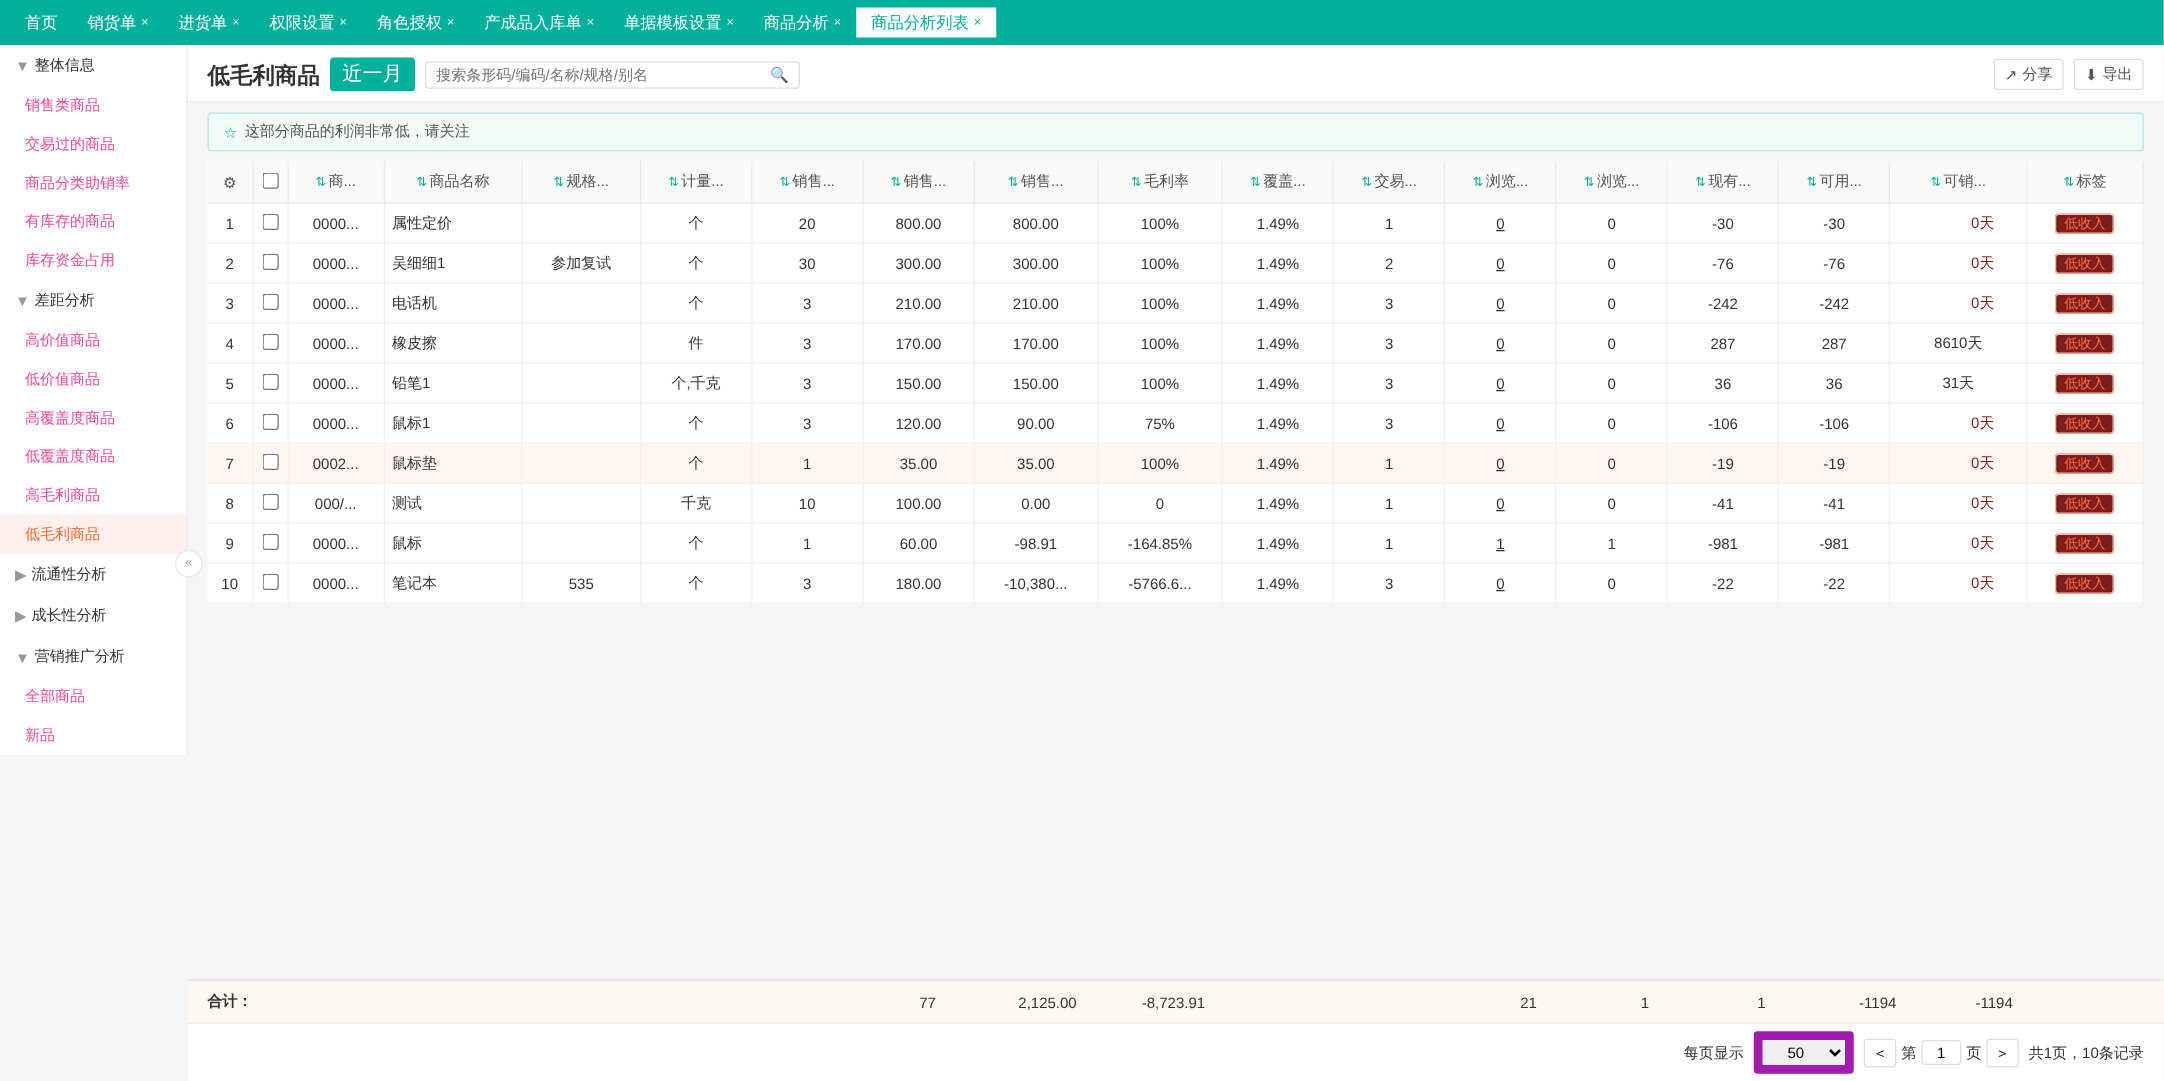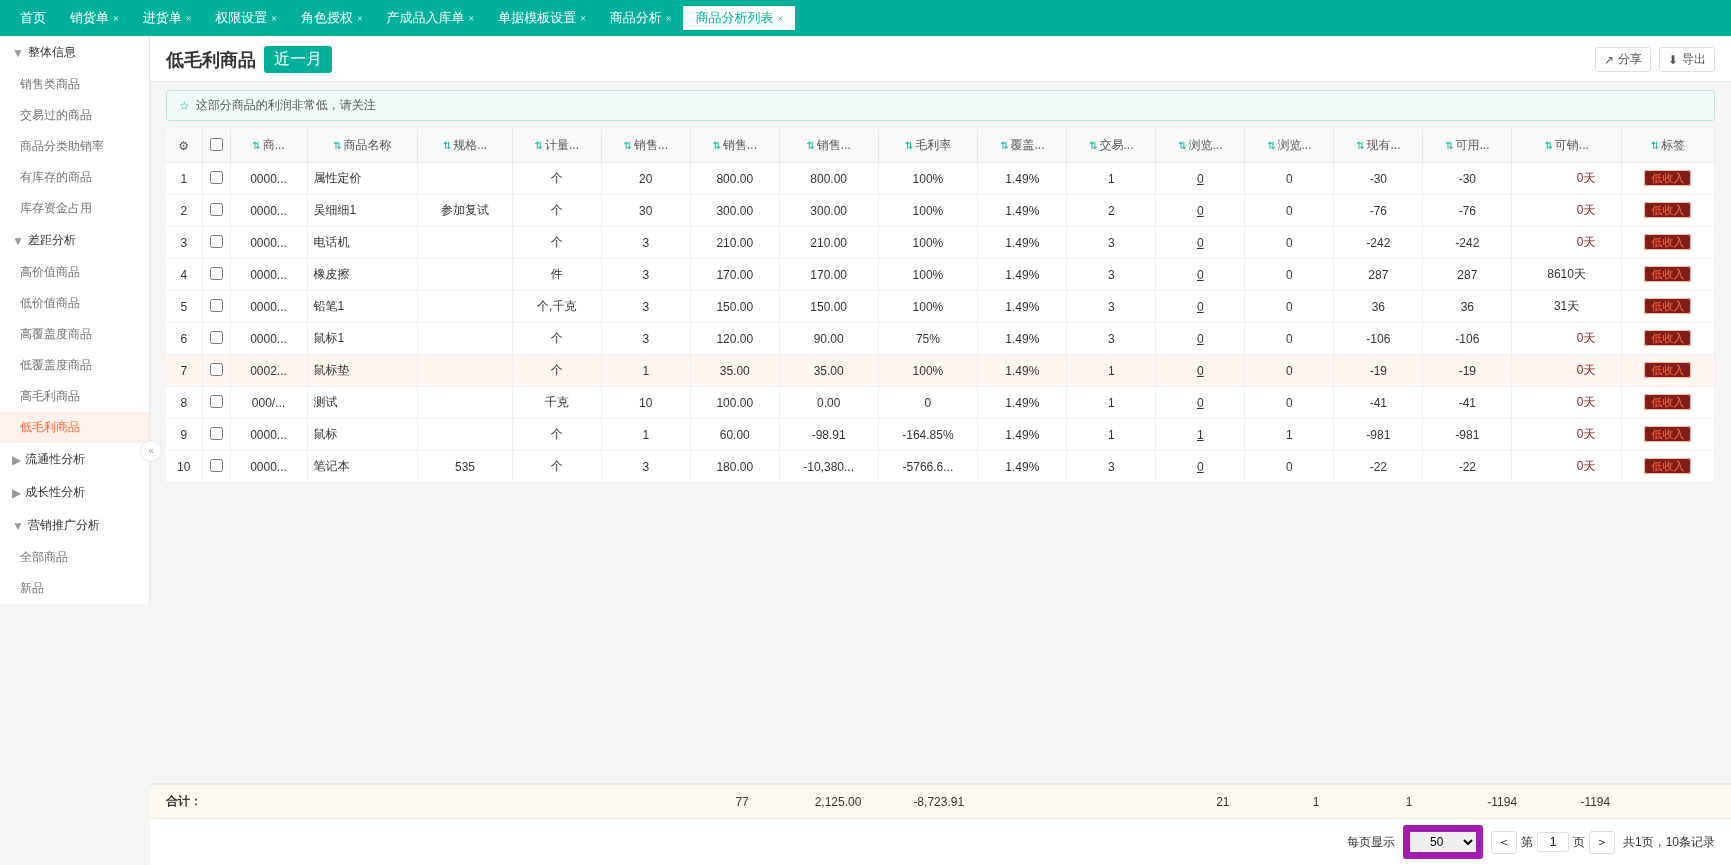--- a/index.html
+++ b/index.html
@@ -15,21 +15,20 @@
     }
     .top-nav .nav-item {
       color: #fff;
       padding: 0 12px;
       height: 24px;
       display: flex;
       align-items: center;
       cursor: pointer;
       font-size: 13px;
       white-space: nowrap;
-      font-family: Liberation Serif, serif;
     }
     .top-nav .nav-item.active { background: #fff; color: #00b09b; }
     .top-nav .nav-item .close-icon { margin-left: 4px; font-size: 10px; }
 
     
     .main-layout {
       display: flex;
       height: calc(100vh - 36px);
     }
 
@@ -46,21 +45,21 @@
       align-items: center;
       padding: 8px 12px;
       font-size: 12px;
       color: #333;
       cursor: pointer;
     }
     .sidebar-group-header .arrow { margin-right: 4px; color: #999; }
     .sidebar-item {
       padding: 7px 12px 7px 20px;
       font-size: 12px;
-      color: #737373;
+      color: #ec4899;
       cursor: pointer;
       white-space: nowrap;
     }
     .sidebar-item.active { background: #fff0ec; color: #ff6b35; }
 
     
     .content {
       flex: 1;
       display: flex;
       flex-direction: column;
@@ -327,20 +326,24 @@
         <div class="sidebar-item">全部商品</div>
         <div class="sidebar-item">新品</div>
       </div>
     <div class="collapse-btn">«</div>
   </div>
 
   <div class="content">
     <div class="page-header">
       <span class="page-title">低毛利商品</span>
       <button class="period-btn">近一月</button>
+      <div class="search-box">
+        <input type="text" placeholder="搜索条形码/编码/名称/规格/别名" style="">
+        <span style="color:#999;cursor:pointer;">🔍</span>
+      </div>
       <div class="header-actions">
         <button class="action-btn">
           <span>↗</span>
           <span>分享</span>
         </button>
         <button class="action-btn">
           <span>⬇</span>
           <span>导出</span>
         </button>
       </div>

